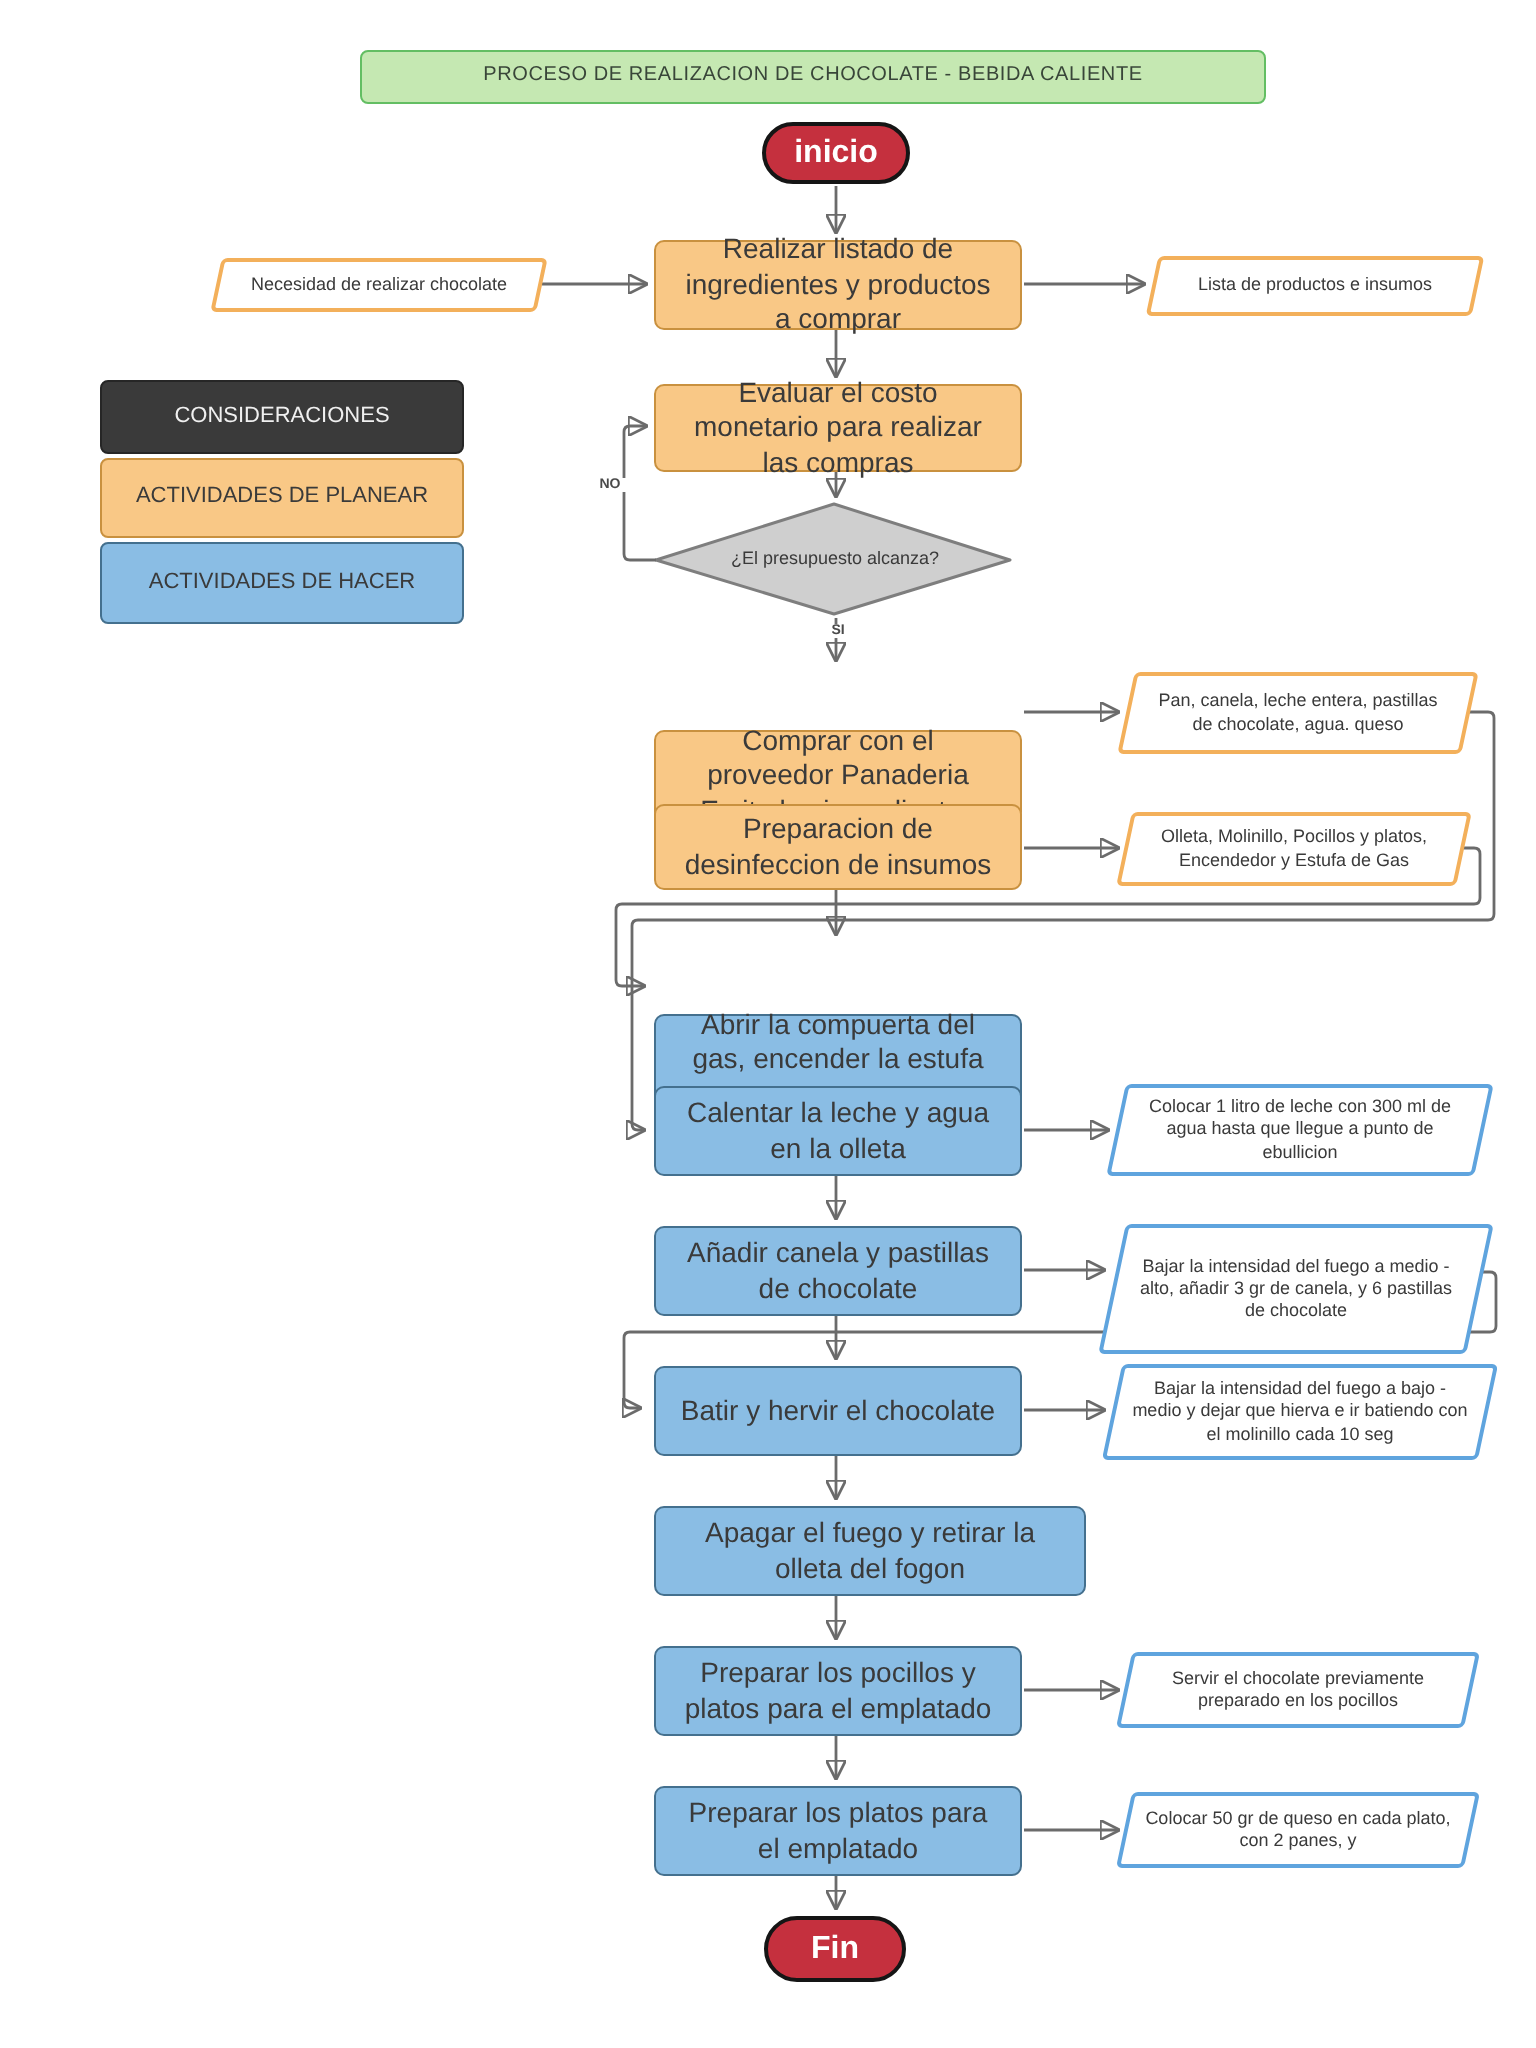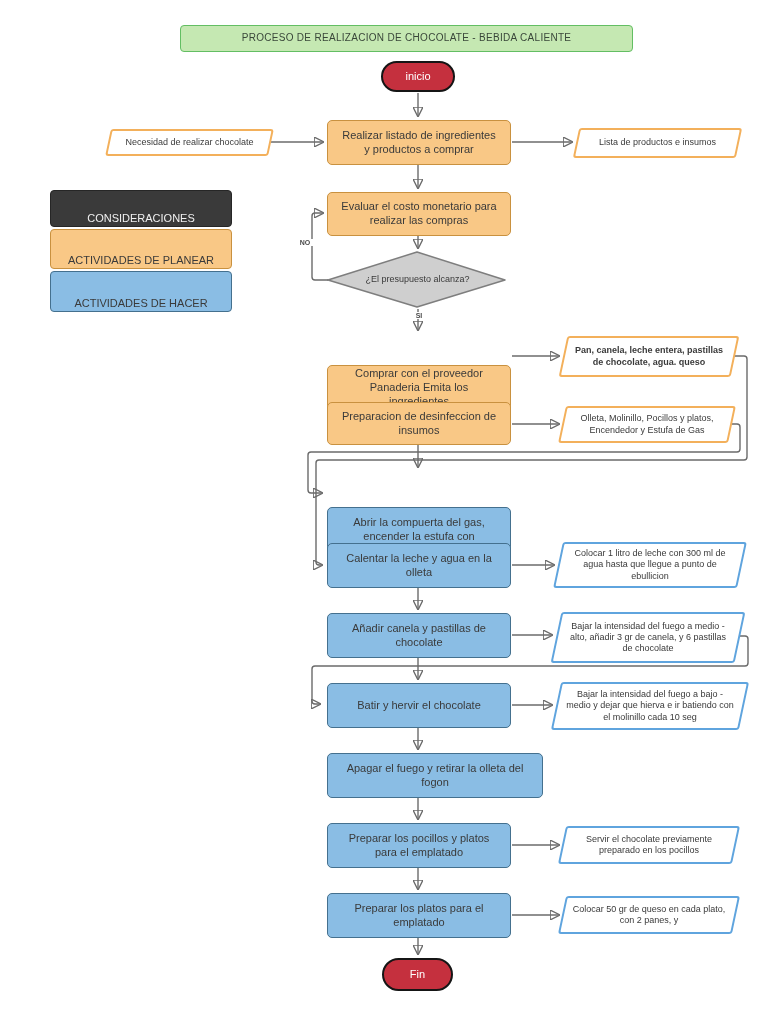--- a/index.html
+++ b/index.html
@@ -13,34 +13,34 @@
   }
   html,body{margin:0;padding:0;background:#fff;}
   .page{position:relative;width:768px;height:1024px;background:#fff;
         font-family:"Liberation Sans", sans-serif;color:var(--c-text);overflow:hidden;}
   svg.wires{position:absolute;inset:0;pointer-events:none;}
   svg.wires path, svg.wires line{stroke:var(--c-connector);stroke-width:1.4;fill:none;}
   svg.wires .shape{stroke:var(--c-decision-border);stroke-width:1.5;fill:var(--c-decision-bg);stroke-linejoin:round;}
   .ah{fill:var(--c-connector);}
   .node{position:absolute;display:flex;align-items:center;justify-content:center;
         text-align:center;line-height:1.25;box-sizing:border-box;}
-  .box{border-radius:5px;border:1.6px solid;padding:2px 12px;font-size:11px;}
+  .box{border-radius:5px;border:1.6px solid;padding:2px 12px;font-size:14px;}
   .box.plan{background:var(--c-plan);border-color:var(--c-plan-border);}
   .box.do{background:var(--c-do);border-color:var(--c-do-border);}
   .stadium{background:var(--c-terminator);border:2px solid var(--c-terminator-border);
-           border-radius:17px;color:#fff;font-size:11px;}
+           border-radius:17px;color:#fff;font-size:16px;font-weight:bold;}
   .para{font-size:9px;padding:0 10px;}
   .para::before{content:"";position:absolute;inset:0;background:#fff;
                 border:2px solid var(--pb);transform:skewX(-12deg);border-radius:3px;}
   .para>span{position:relative;}
   .para.plan-io{--pb:var(--c-plan-io-border);}
   .para.do-io{--pb:var(--c-do-io-border);}
   .title-box{background:var(--c-title-bg);border:1.8px solid var(--c-title-border);
              border-radius:4px;font-size:10px;letter-spacing:.3px;color:#394639;}
-  .legend{border-radius:4px;font-size:11px;border:1.6px solid;align-items:flex-end;}
+  .legend{border-radius:4px;font-size:11px;border:1.6px solid;}
   .legend.dark{background:var(--c-considerations-bg);border-color:#262626;color:#F0F0F0;}
   .legend.plan{background:var(--c-plan);border-color:var(--c-plan-border);}
   .legend.do{background:var(--c-do);border-color:var(--c-do-border);}
   .diamond-label{font-size:9px;}
   .edge-label{position:absolute;font-size:7px;font-weight:bold;color:#4a4a4a;
               background:#fff;padding:0 1px;text-align:center;}
 </style>
 </head>
 <body>
 
@@ -107,21 +107,21 @@
   <div class="node legend do" style="left:50px;top:271px;width:182px;height:41px;">
     <span>ACTIVIDADES DE HACER</span>
   </div>
 
   <div class="node para plan-io" style="left:108px;top:129px;width:163px;height:27px;">
     <span>Necesidad de realizar chocolate</span>
   </div>
   <div class="node para plan-io" style="left:576px;top:128px;width:163px;height:30px;">
     <span>Lista de productos e insumos</span>
   </div>
-  <div class="node para plan-io" style="left:563px;top:336px;width:172px;height:41px;font-weight:bold;">
+  <div class="node para plan-io" style="left:563px;top:336px;width:172px;height:41px;">
     <span>Pan, canela, leche entera, pastillas de chocolate, agua. queso</span>
   </div>
   <div class="node para plan-io" style="left:562px;top:406px;width:170px;height:37px;">
     <span>Olleta, Molinillo, Pocillos y platos, Encendedor y Estufa de Gas</span>
   </div>
 
   <div class="node box plan" style="left:327px;top:120px;width:184px;height:45px;">
     <span>Realizar listado de ingredientes y productos a comprar</span>
   </div>
   <div class="node box plan" style="left:327px;top:192px;width:184px;height:44px;">
@@ -158,21 +158,21 @@
   <div class="node box do" style="left:327px;top:823px;width:184px;height:45px;">
     <span>Preparar los pocillos y platos para el emplatado</span>
   </div>
   <div class="node box do" style="left:327px;top:893px;width:184px;height:45px;">
     <span>Preparar los platos para el emplatado</span>
   </div>
 
   <div class="node para do-io" style="left:558px;top:542px;width:184px;height:46px;">
     <span>Colocar 1 litro de leche con 300 ml de agua hasta que llegue a punto de ebullicion</span>
   </div>
-  <div class="node para do-io" style="left:556px;top:612px;width:184px;height:51px;">
+  <div class="node para do-io" style="left:556px;top:612px;width:184px;height:65px;">
     <span>Bajar la intensidad del fuego a medio - alto, añadir 3 gr de canela, y 6 pastillas de chocolate</span>
   </div>
   <div class="node para do-io" style="left:556px;top:682px;width:188px;height:48px;">
     <span>Bajar la intensidad del fuego a bajo - medio y dejar que hierva e ir batiendo con el molinillo cada 10 seg</span>
   </div>
   <div class="node para do-io" style="left:562px;top:826px;width:174px;height:38px;">
     <span>Servir el chocolate previamente preparado en los pocillos</span>
   </div>
   <div class="node para do-io" style="left:562px;top:896px;width:174px;height:38px;">
     <span>Colocar 50 gr de queso en cada plato, con 2 panes, y</span>

